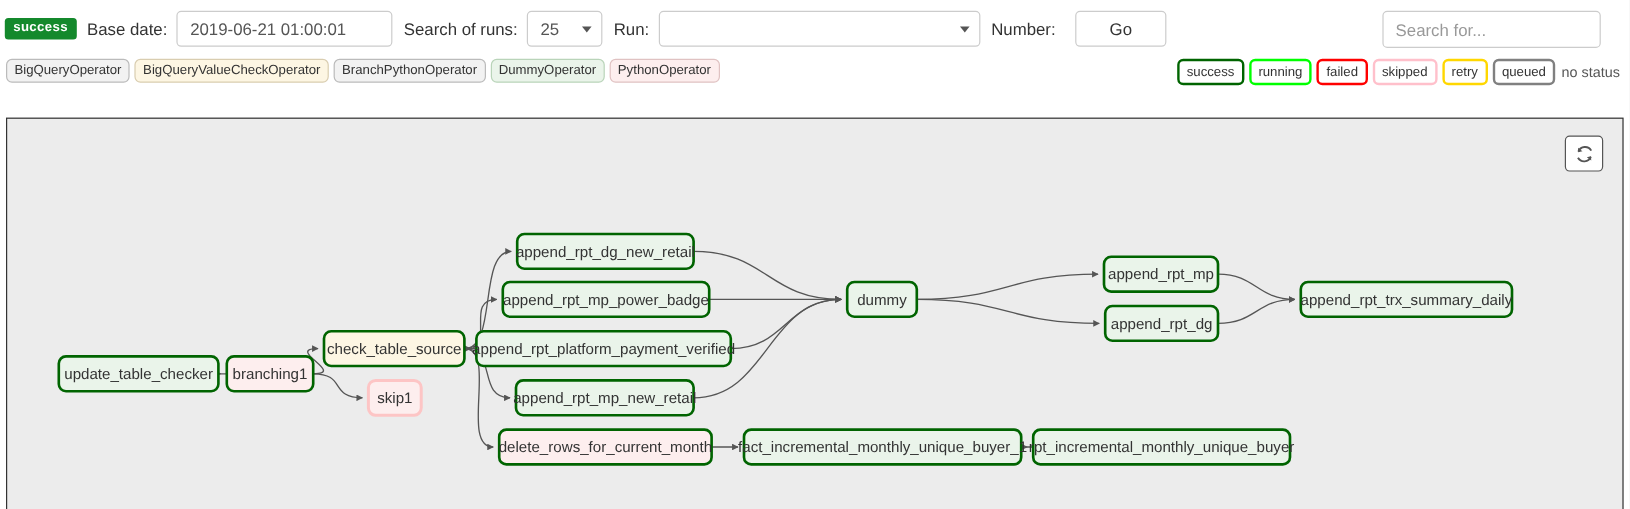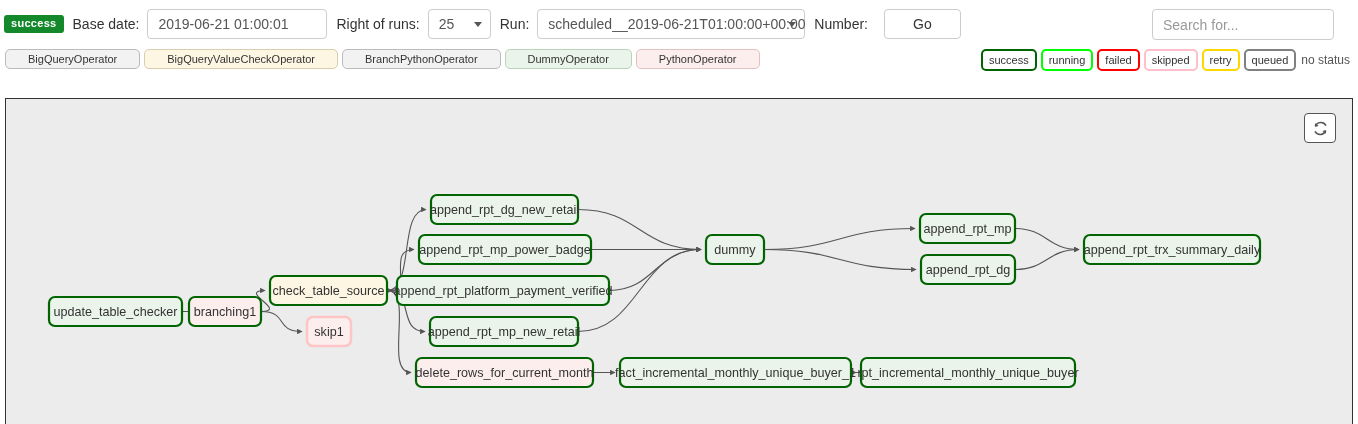--- a/index.html
+++ b/index.html
@@ -80,21 +80,21 @@
   
   .legend-row{
     position:relative;
     height:26px;
     padding-left:5px;
   }
   .chip{
     display:inline-block;
     font-size:11px;
     line-height:14px;
-    padding:2px 22px;
+    padding:2px 6px;
     border-radius:5px;
     border:1px solid #bbb;
     background:#f4f4f4;
     color:#333;
     margin-right:4px;
     vertical-align:middle;
     white-space:nowrap;
   }
   .op-chips{position:absolute;left:5px;top:1px;}
   .status-chips{position:absolute;right:8px;top:1px;white-space:nowrap;}
@@ -145,28 +145,27 @@
   }
   .edge{fill:none;stroke:#555;stroke-width:1.1;}
 </style>
 </head>
 <body>
 
 <div class="toolbar">
   <span class="badge-success">success</span>
   <span class="tb-label">Base date:</span>
   <div class="text-input" id="basedate-input">2019-06-21 01:00:01</div>
-  <span class="tb-label">Right of runs:</span>
+  <span class="tb-label">Search of runs:</span>
   <div class="select" id="numruns-select">
     <span>25</span>
     <span class="caret"></span>
   </div>
   <span class="tb-label">Run:</span>
   <div class="select" id="run-select">
-    <span>scheduled__2019-06-21T01:00:00+00:00</span>
     <span class="caret"></span>
   </div>
   <span class="tb-label">Number:</span>
   <div class="btn" id="go-button">Go</div>
   <div class="text-input" id="search-input">Search for...</div>
 </div>
 
 <div class="legend-row">
   <div class="op-chips" id="op-chips"><span class="chip" style="background: rgb(242, 242, 242); border-color: rgb(187, 187, 187);">BigQueryOperator</span><span class="chip" style="background: rgb(253, 246, 227); border-color: rgb(217, 205, 176);">BigQueryValueCheckOperator</span><span class="chip" style="background: rgb(242, 242, 242); border-color: rgb(187, 187, 187);">BranchPythonOperator</span><span class="chip" style="background: rgb(234, 244, 234); border-color: rgb(185, 212, 185);">DummyOperator</span><span class="chip" style="background: rgb(253, 238, 238); border-color: rgb(224, 194, 194);">PythonOperator</span></div>
   <div class="status-chips" id="status-chips"><span class="status-chip" style="border-color: rgb(0, 100, 0);">success</span><span class="status-chip" style="border-color: rgb(0, 255, 0);">running</span><span class="status-chip" style="border-color: rgb(255, 0, 0);">failed</span><span class="status-chip" style="border-color: rgb(255, 192, 203);">skipped</span><span class="status-chip" style="border-color: rgb(255, 215, 0);">retry</span><span class="status-chip" style="border-color: rgb(128, 128, 128);">queued</span><span class="status-plain">no status</span></div>

